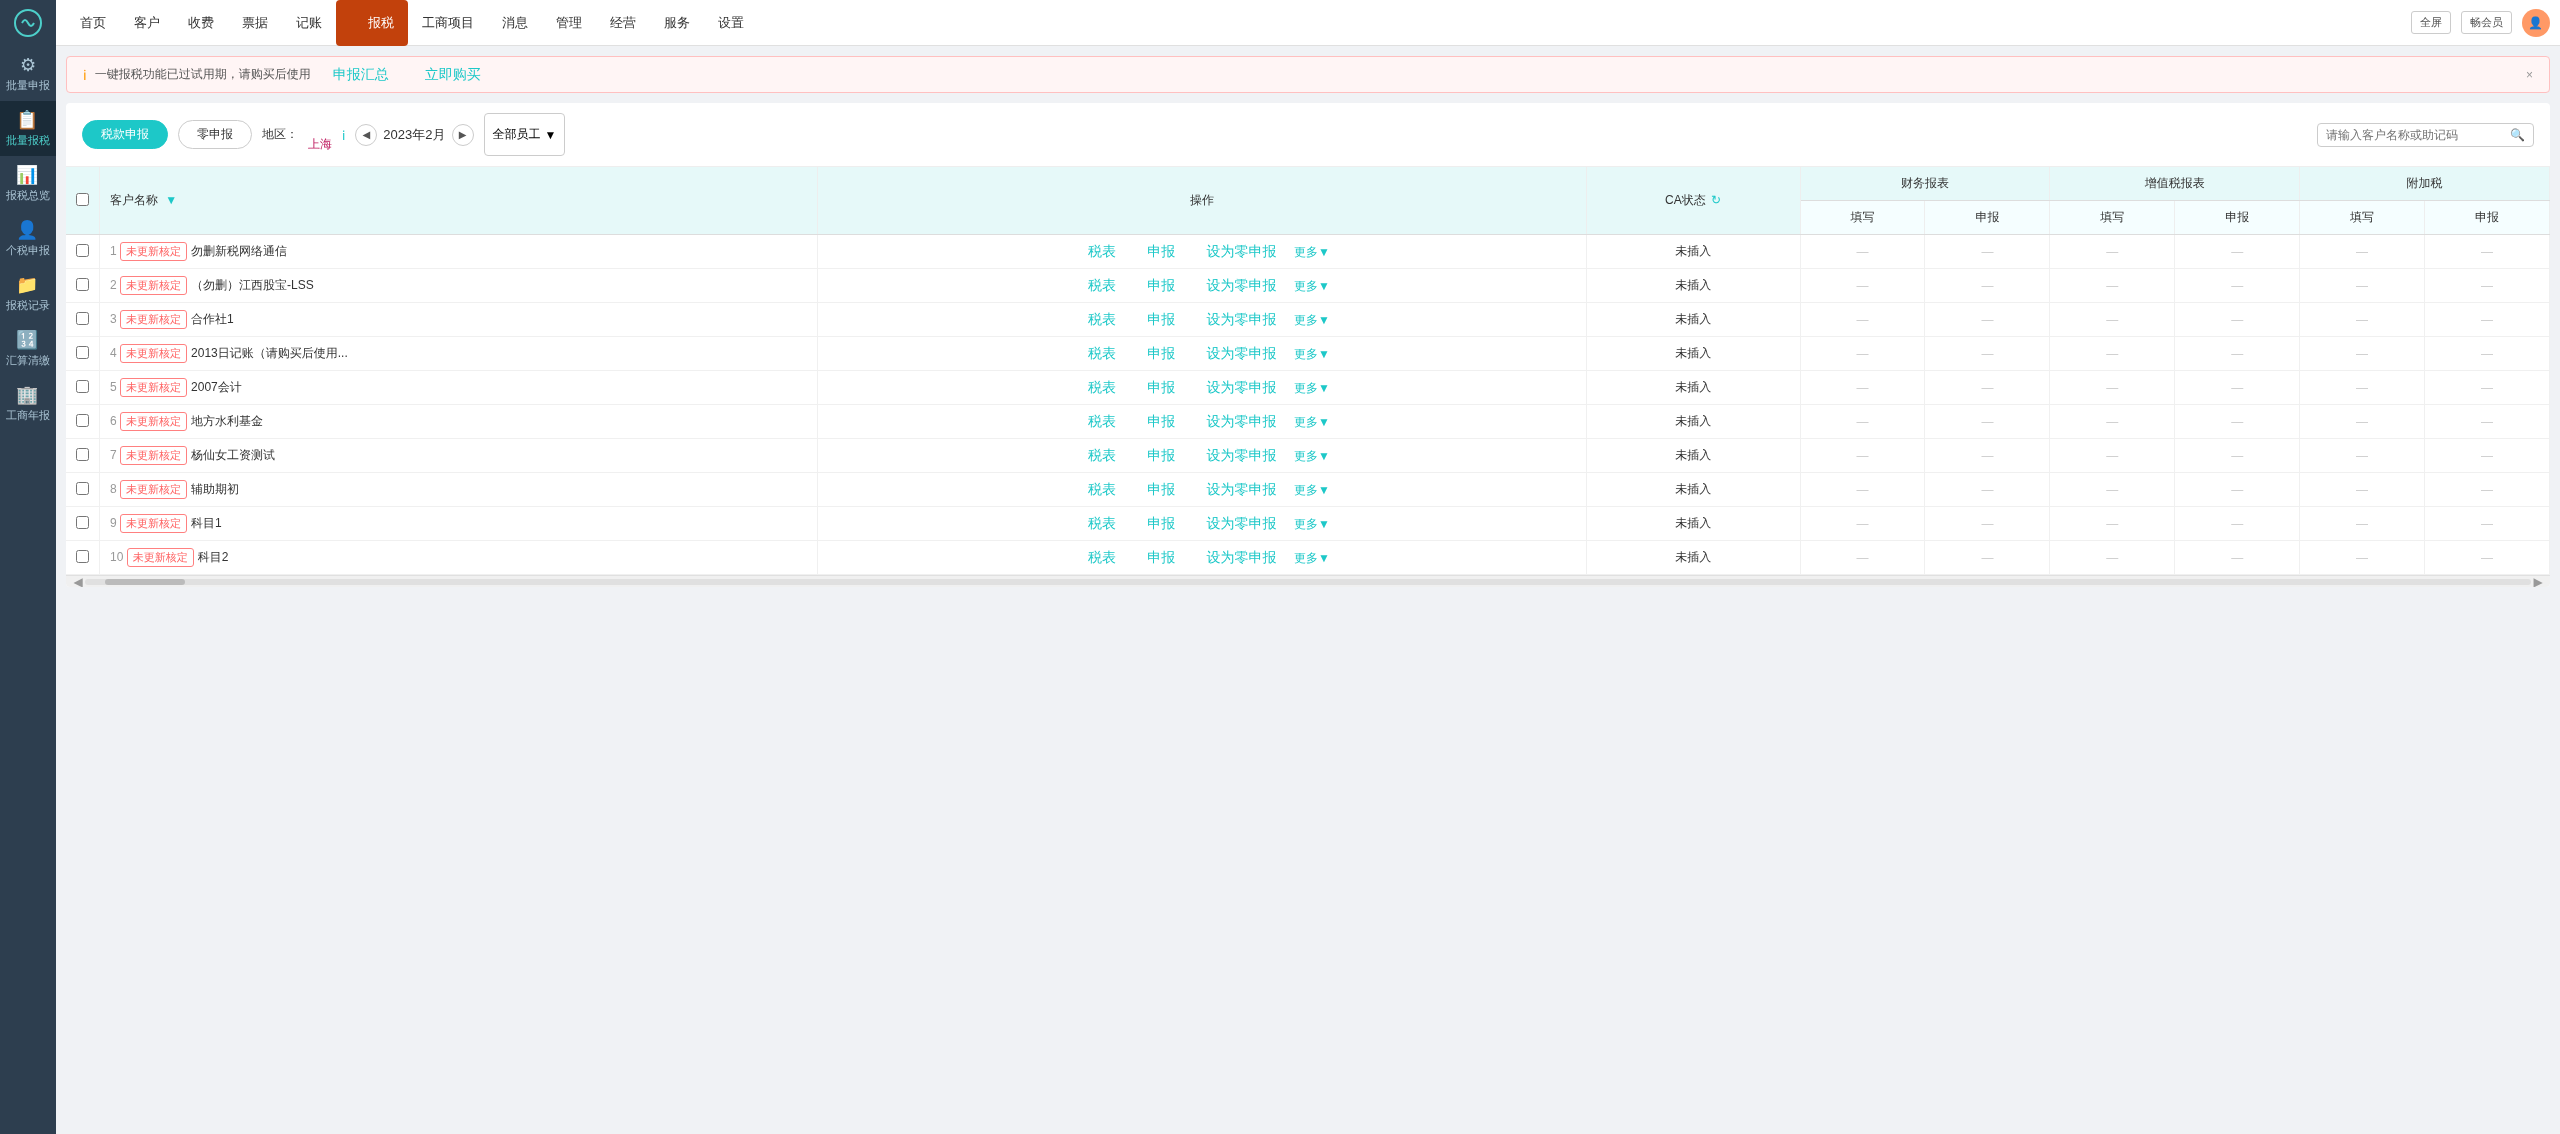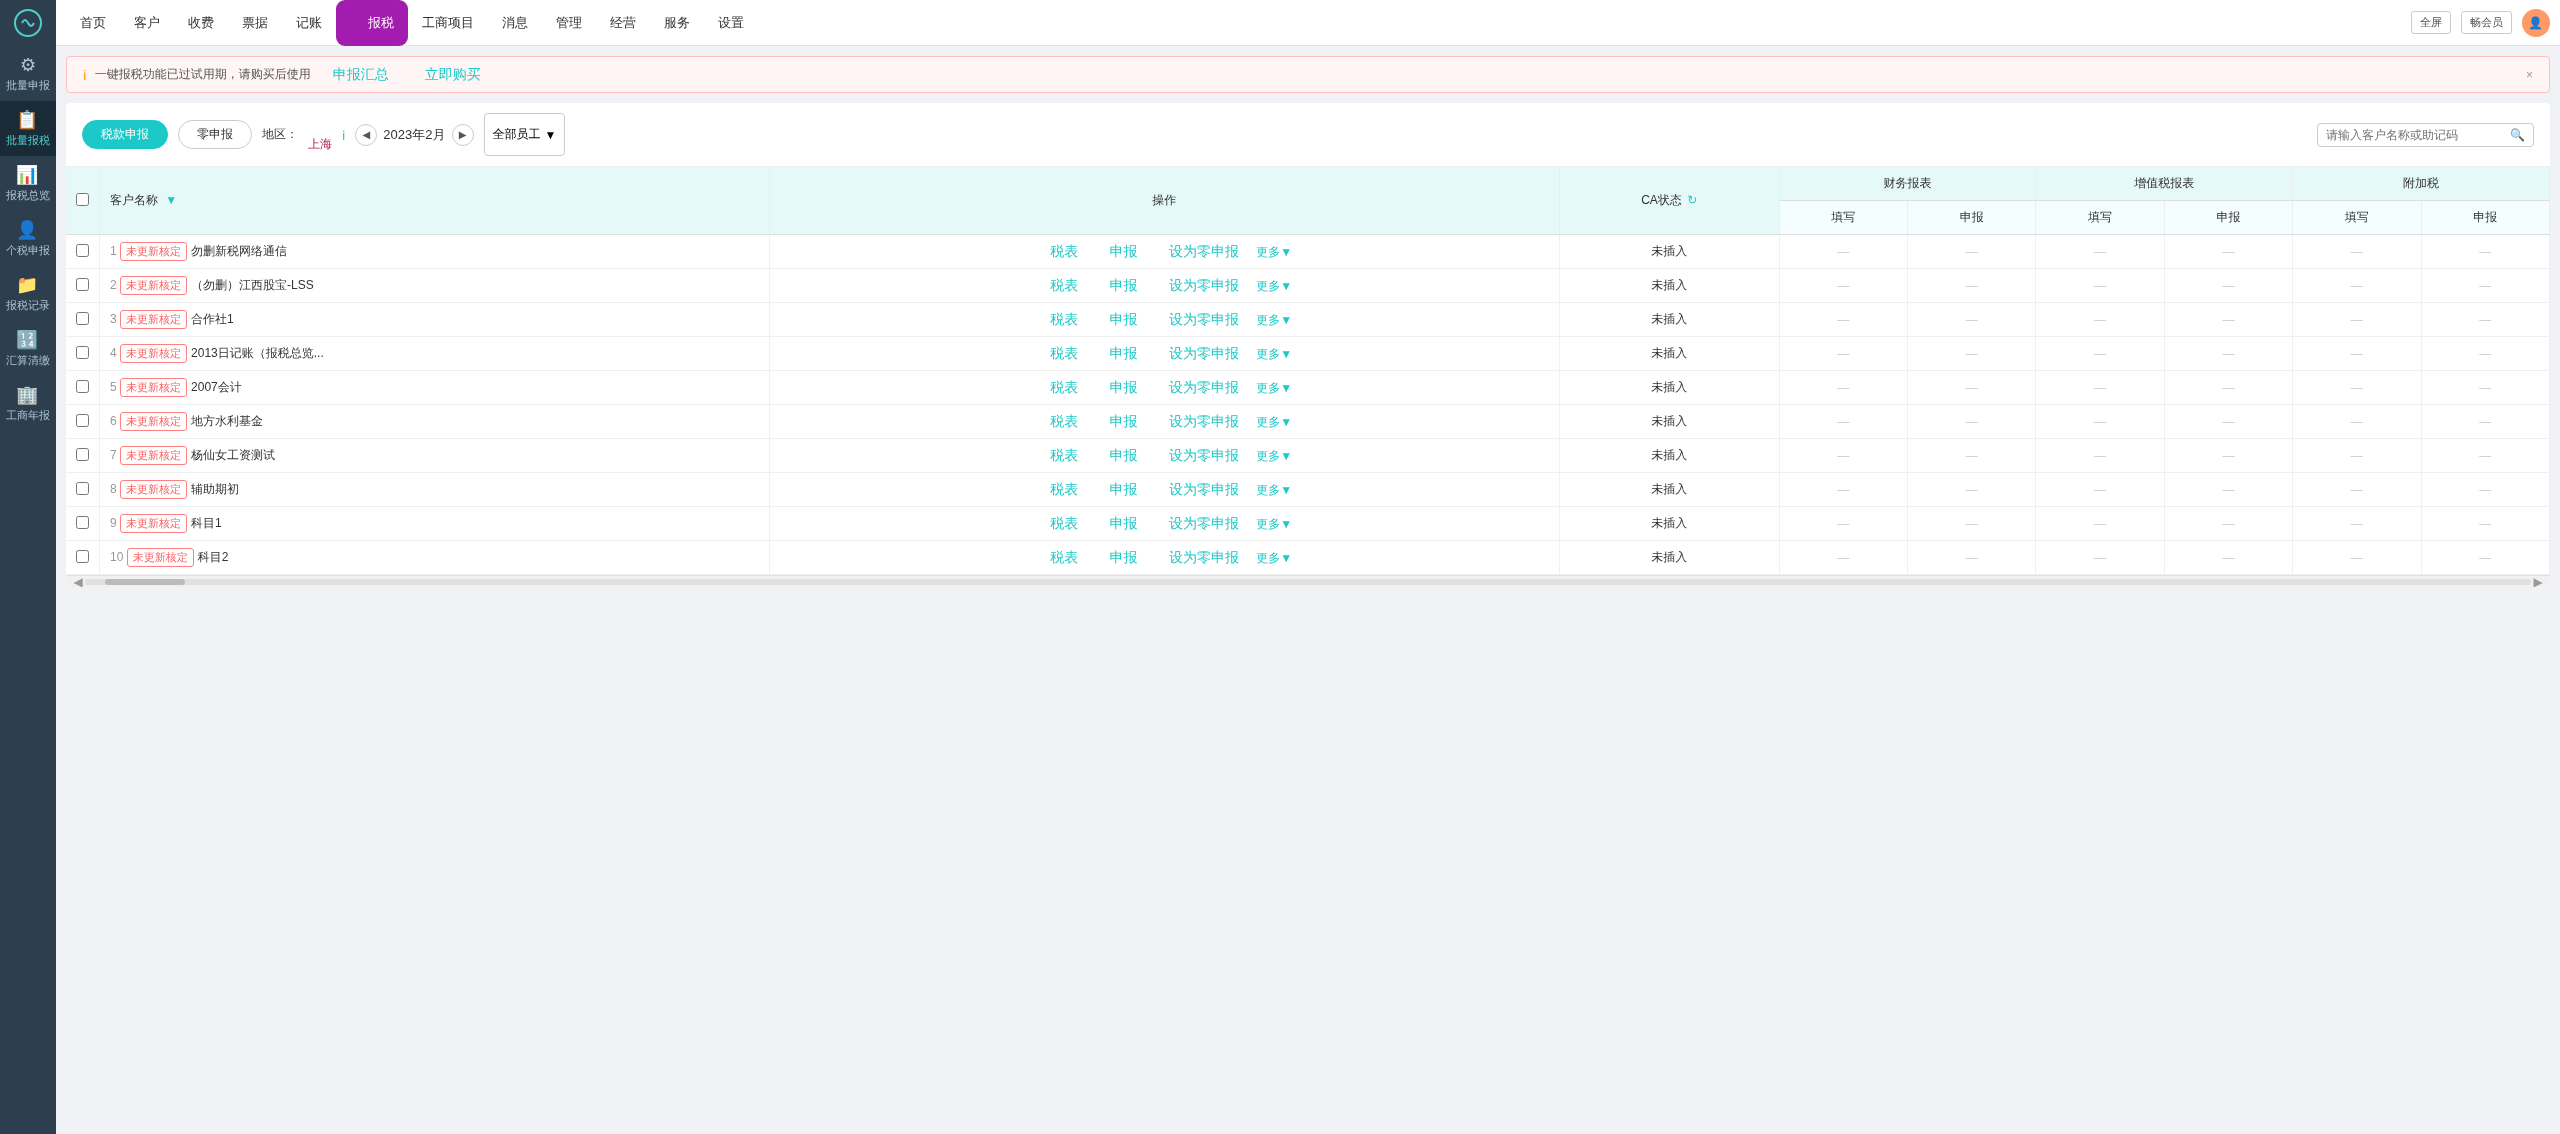--- a/index.html
+++ b/index.html
@@ -58,21 +58,21 @@
     .topnav-item {
       padding: 0 14px;
       height: 46px;
       display: flex;
       align-items: center;
       cursor: pointer;
       color: #333;
       font-size: 13px;
       white-space: nowrap;
     }
-    .topnav-item.active { background: #a21caf; color: #fff; border-radius: 9px; padding-left: 32px; }
+    .topnav-item.active { background: #c2410c; color: #fff; border-radius: 4px; padding-left: 32px; }
     .topnav-spacer { flex: 1; }
     .topnav-right {
       display: flex;
       align-items: center;
       gap: 10px;
       font-size: 12px;
       color: #555;
     }
     .topnav-right .btn-outline {
       border: 1px solid #ccc;
@@ -490,21 +490,21 @@
                 <td>未插入</td>
                 <td><span class="dash">—</span></td>
                 <td><span class="dash">—</span></td>
                 <td><span class="dash">—</span></td>
                 <td><span class="dash">—</span></td>
                 <td><span class="dash">—</span></td>
                 <td><span class="dash">—</span></td>
               </tr>
               <tr>
                 <td class="checkbox-cell"><input type="checkbox" style=""></td>
-                <td class="name-cell"><span class="row-num">4</span> <span class="tag-unset">未更新核定</span><span>2013日记账（报税总览...</span></td>
+                <td class="name-cell"><span class="row-num">4</span> <span class="tag-unset">未更新核定</span><span>2013日记账（请购买后使用...</span></td>
                 <td><span class="link-btn">税表</span> <span class="link-btn">申报</span> <span class="link-btn">设为零申报</span> <span class="more-btn">更多▼</span></td>
                 <td>未插入</td>
                 <td><span class="dash">—</span></td>
                 <td><span class="dash">—</span></td>
                 <td><span class="dash">—</span></td>
                 <td><span class="dash">—</span></td>
                 <td><span class="dash">—</span></td>
                 <td><span class="dash">—</span></td>
               </tr>
               <tr>

